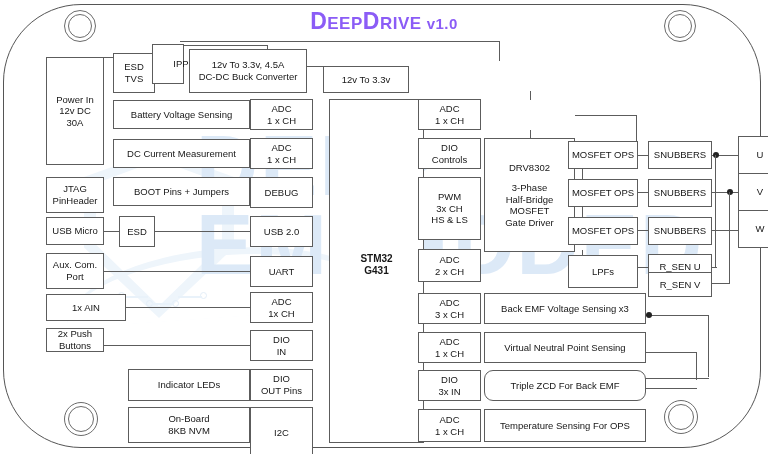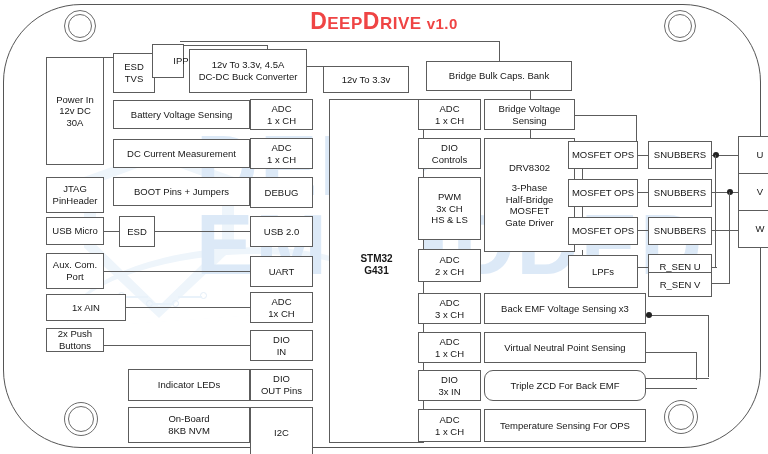--- a/index.html
+++ b/index.html
@@ -43,21 +43,21 @@
   .blk span{display:block;}
 
   
   .ln{position:absolute;background:#5c5c5c;}
   .lnh{height:1.3px;}
   .lnv{width:1.3px;}
   .jdot{position:absolute;width:6px;height:6px;border-radius:50%;background:#222;}
 
   
   #title{position:absolute;left:0;top:8px;width:768px;text-align:center;
-         font-size:23px;font-weight:bold;color:#ef4444;letter-spacing:.5px;}
+         font-size:23px;font-weight:bold;color:#8b5cf6;letter-spacing:.5px;}
   #title .sc{font-size:17px;}
   #title .ver{font-size:15px;font-weight:bold;margin-left:5px;}
 </style>
 </head>
 <body>
 
 <div id="stage">
 
   <div id="wm">
     <div class="shield"></div>
@@ -185,21 +185,21 @@
     </div>
   </div>
 
   <div class="blk" style="left:113px;top:53px;width:42px;height:40px;">
     <div>
       <span>ESD</span>
       <span>TVS</span>
     </div>
   </div>
 
-  <div class="blk" style="left:152px;top:44px;width:26px;height:34px;padding-left:28px;">
+  <div class="blk" style="left:152px;top:44px;width:26px;height:40px;padding-left:28px;">
     <span>IPP</span>
   </div>
 
   <div class="blk" style="left:189px;top:49px;width:118px;height:44px;">
     <div>
       <span>12v To 3.3v, 4.5A</span>
       <span>DC-DC Buck Converter</span>
     </div>
   </div>
 
@@ -342,30 +342,21 @@
     </div>
   </div>
 
   <div class="blk" style="left:418px;top:409px;width:63px;height:33px;">
     <div>
       <span>ADC</span>
       <span>1 x CH</span>
     </div>
   </div>
 
-  <div class="blk" style="left:426px;top:61px;width:146px;height:30px;">
-    <span>Bridge Bulk Caps. Bank</span>
-  </div>
-
-  <div class="blk" style="left:484px;top:99px;width:91px;height:31px;">
-    <div>
-      <span>Bridge Voltage</span>
-      <span>Sensing</span>
-    </div>
-  </div>
+
 
   <div class="blk" style="left:484px;top:138px;width:91px;height:114px;">
     <div>
       <span style="margin-bottom:9px;">DRV8302</span>
       <span>3-Phase</span>
       <span>Half-Bridge</span>
       <span>MOSFET</span>
       <span>Gate Driver</span>
     </div>
   </div>

